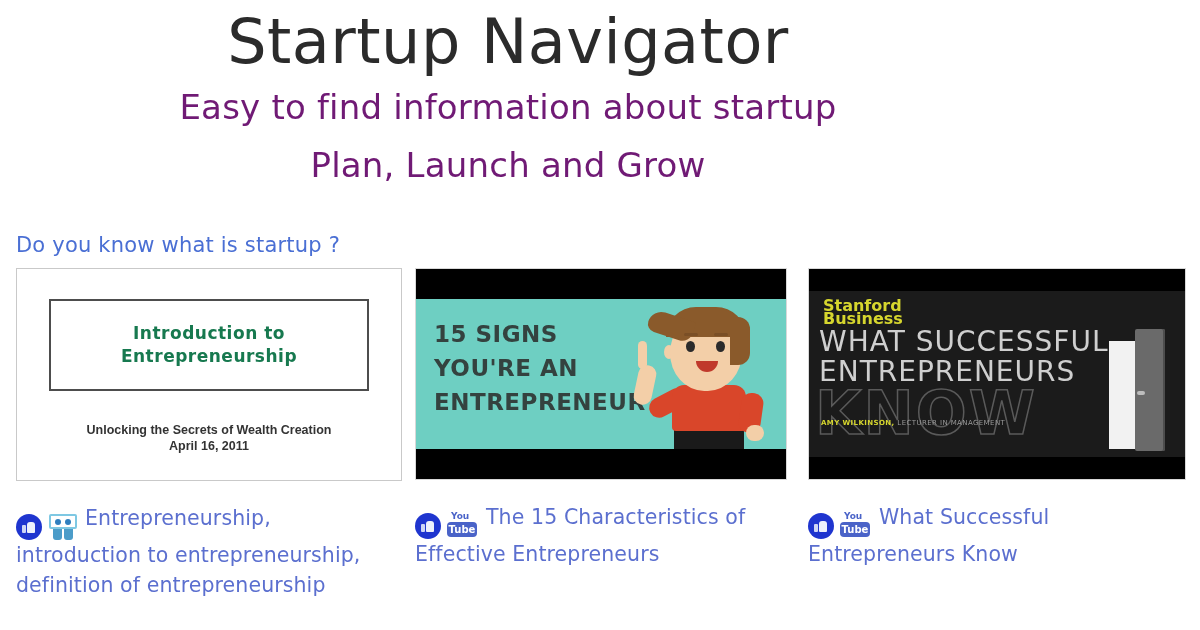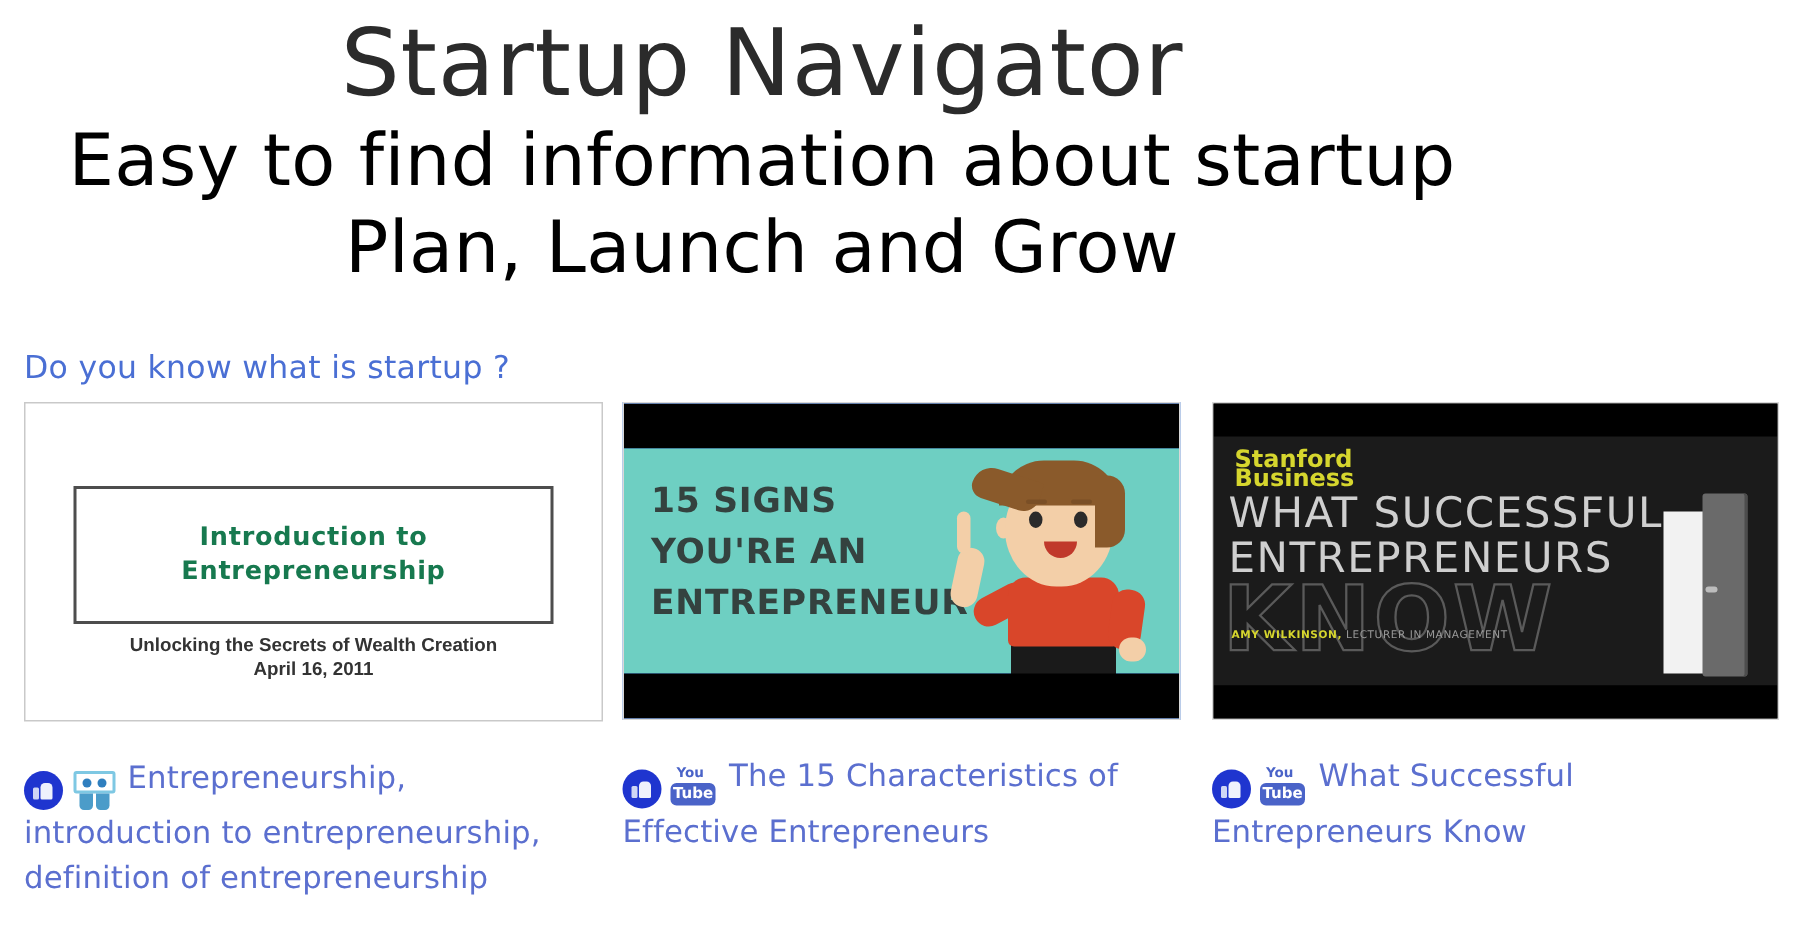--- a/index.html
+++ b/index.html
@@ -10,21 +10,21 @@
   }
   .page{width:1016px;height:630px;position:relative;}
 
   
   .header{text-align:center;padding-top:6px;}
   .title{
     font-size:62px;line-height:72px;color:#2b2b2b;font-weight:400;
     letter-spacing:0.5px;font-family:"DejaVu Sans", sans-serif;
   }
   .subtitle{
-    font-size:48px;line-height:58px;color:#000000;font-weight:400;
+    font-size:34px;line-height:58px;color:#701a75;font-weight:400;
     font-family:"DejaVu Sans", sans-serif;letter-spacing:0.2px;
   }
 
   
   .question{
     position:absolute;left:16px;top:233px;
     font-size:21px;color:#4a6fd4;letter-spacing:.2px;
     font-family:"DejaVu Sans", sans-serif;white-space:nowrap;
   }
 
@@ -38,21 +38,21 @@
   .thumb{position:relative;overflow:hidden;}
   .thumb.t1{height:213px;border:1px solid #c9c9c9;background:#fff;box-sizing:border-box;}
   .thumb.t2{height:212px;background:#3b82f6;border:1px solid #d8d8d8;box-sizing:border-box;}
   .thumb.t3{height:212px;background:#000;border:1px solid #d8d8d8;box-sizing:border-box;}
 
   
   .t1-inner{position:absolute;inset:8px;background:#fff;}
   .t1-box{
     position:absolute;left:24px;right:24px;top:22px;height:88px;
     border:2px solid #4d4d4d;background:#fff;
-    display:flex;align-items:center;justify-content:center;margin-top:25px;
+    display:flex;align-items:center;justify-content:center;
   }
   .t1-box-text{
     color:#17794f;font-weight:bold;font-size:17px;line-height:23px;
     text-align:center;font-family:"DejaVu Sans", sans-serif;letter-spacing:.5px;
   }
   .t1-foot{
     position:absolute;left:0;right:0;bottom:18px;text-align:center;
     color:#333;font-size:12.5px;line-height:16px;font-weight:600;
     font-family:"Liberation Sans", sans-serif;
   }

